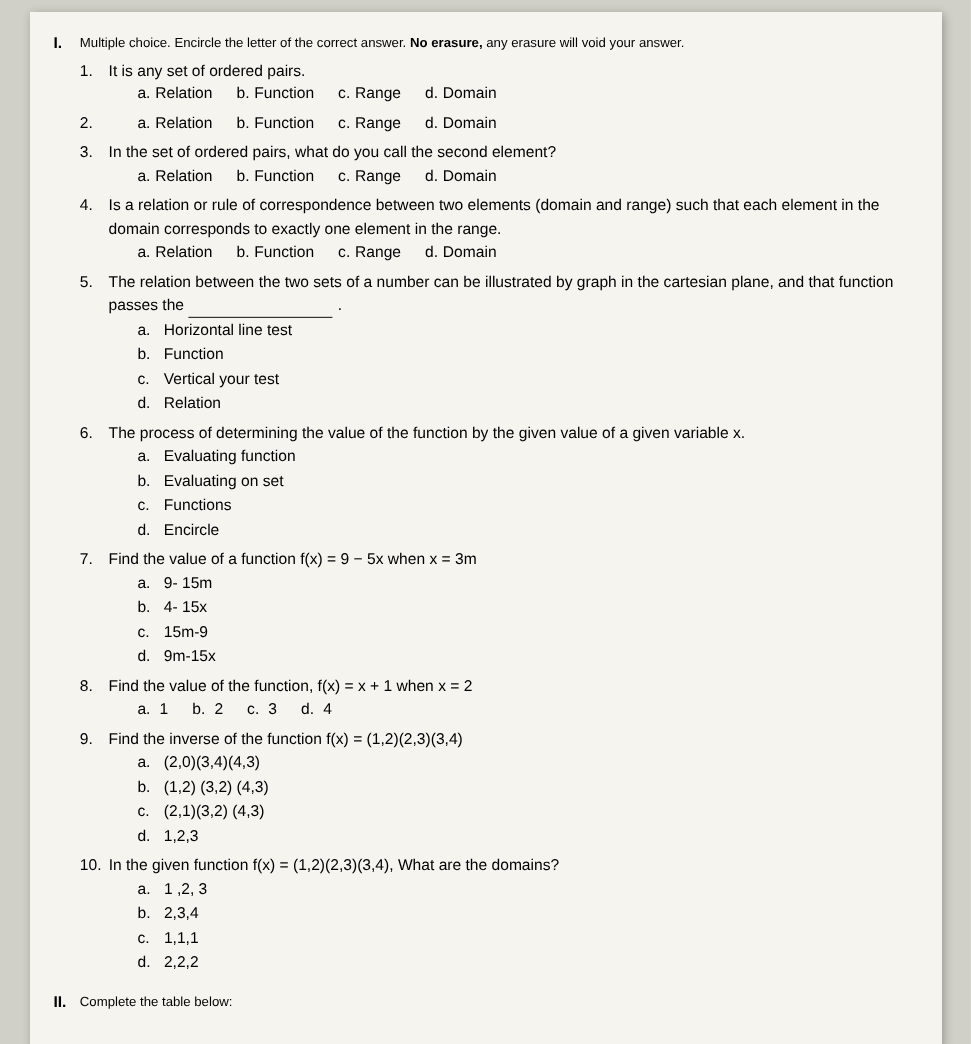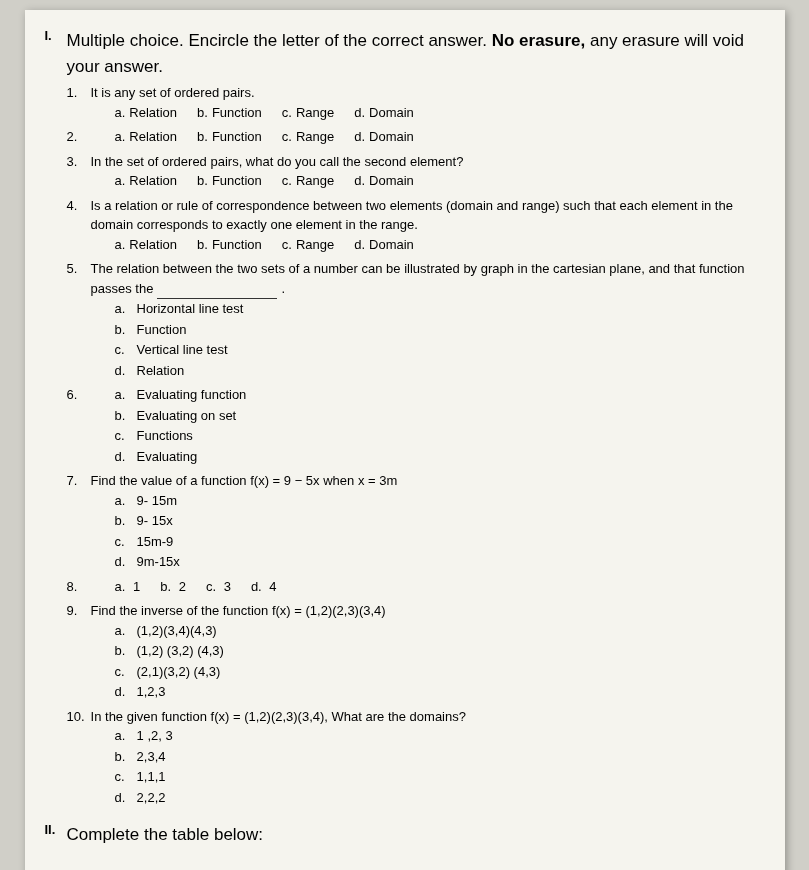--- a/index.html
+++ b/index.html
@@ -28,21 +28,21 @@
     }
     .section-num {
       font-weight: bold;
       min-width: 14px;
       flex-shrink: 0;
     }
     .section-content {
       flex: 1;
     }
     .instruction {
-      font-size: 17px;
+      font-size: 11px;
       line-height: 1.5;
       margin-bottom: 4px;
     }
     strong {
       font-weight: bold;
     }
     .question {
       display: flex;
       gap: 6px;
       margin-bottom: 3px;
@@ -207,82 +207,84 @@
             <div class="choice">
                 <span style="min-width:18px">a.</span>
                 <span>Horizontal line test</span>
               </div>
             <div class="choice">
                 <span style="min-width:18px">b.</span>
                 <span>Function</span>
               </div>
             <div class="choice">
                 <span style="min-width:18px">c.</span>
-                <span>Vertical line test</span>
+                <span>Vertical your test</span>
               </div>
             <div class="choice">
                 <span style="min-width:18px">d.</span>
                 <span>Relation</span>
               </div>
           </div>
         </div>
       </div>
 
       <div class="question">
         <span class="q-num">6.</span>
         <div class="q-body">
+          <span>The process of determining the value of the function by the given value of a given variable x.</span>
           <div class="choices-col">
             <div class="choice">
                 <span style="min-width:18px">a.</span>
                 <span>Evaluating function</span>
               </div>
             <div class="choice">
                 <span style="min-width:18px">b.</span>
                 <span>Evaluating on set</span>
               </div>
             <div class="choice">
                 <span style="min-width:18px">c.</span>
                 <span>Functions</span>
               </div>
             <div class="choice">
                 <span style="min-width:18px">d.</span>
-                <span>Evaluating</span>
+                <span>Encircle</span>
               </div>
           </div>
         </div>
       </div>
 
       <div class="question">
         <span class="q-num">7.</span>
         <div class="q-body">
           <span>Find the value of a function  <span class="math">f(x) = 9 − 5x when x = 3m</span></span>
           <div class="choices-col">
             <div class="choice">
                 <span style="min-width:18px">a.</span>
                 <span>9- 15m</span>
               </div>
             <div class="choice">
                 <span style="min-width:18px">b.</span>
-                <span>9- 15x</span>
+                <span>4- 15x</span>
               </div>
             <div class="choice">
                 <span style="min-width:18px">c.</span>
                 <span>15m-9</span>
               </div>
             <div class="choice">
                 <span style="min-width:18px">d.</span>
                 <span>9m-15x</span>
               </div>
           </div>
         </div>
       </div>
 
       <div class="question">
         <span class="q-num">8.</span>
         <div class="q-body">
+          <span>Find the value of the function, <span class="math">f(x) = x + 1 when x = 2</span></span>
           <div class="choices-row">
             <div class="choice">
                 <span>a.&nbsp;</span>
                 <span>1</span>
               </div>
             <div class="choice">
                 <span>b.&nbsp;</span>
                 <span>2</span>
               </div>
             <div class="choice">
@@ -297,21 +299,21 @@
         </div>
       </div>
 
       <div class="question">
         <span class="q-num">9.</span>
         <div class="q-body">
           <span>Find the inverse of the function <span class="math">f(x) = (1,2)(2,3)(3,4)</span></span>
           <div class="choices-col">
             <div class="choice">
                 <span style="min-width:18px">a.</span>
-                <span>(1,2)(3,4)(4,3)</span>
+                <span>(2,0)(3,4)(4,3)</span>
               </div>
             <div class="choice">
                 <span style="min-width:18px">b.</span>
                 <span>(1,2) (3,2) (4,3)</span>
               </div>
             <div class="choice">
                 <span style="min-width:18px">c.</span>
                 <span>(2,1)(3,2) (4,3)</span>
               </div>
             <div class="choice">

